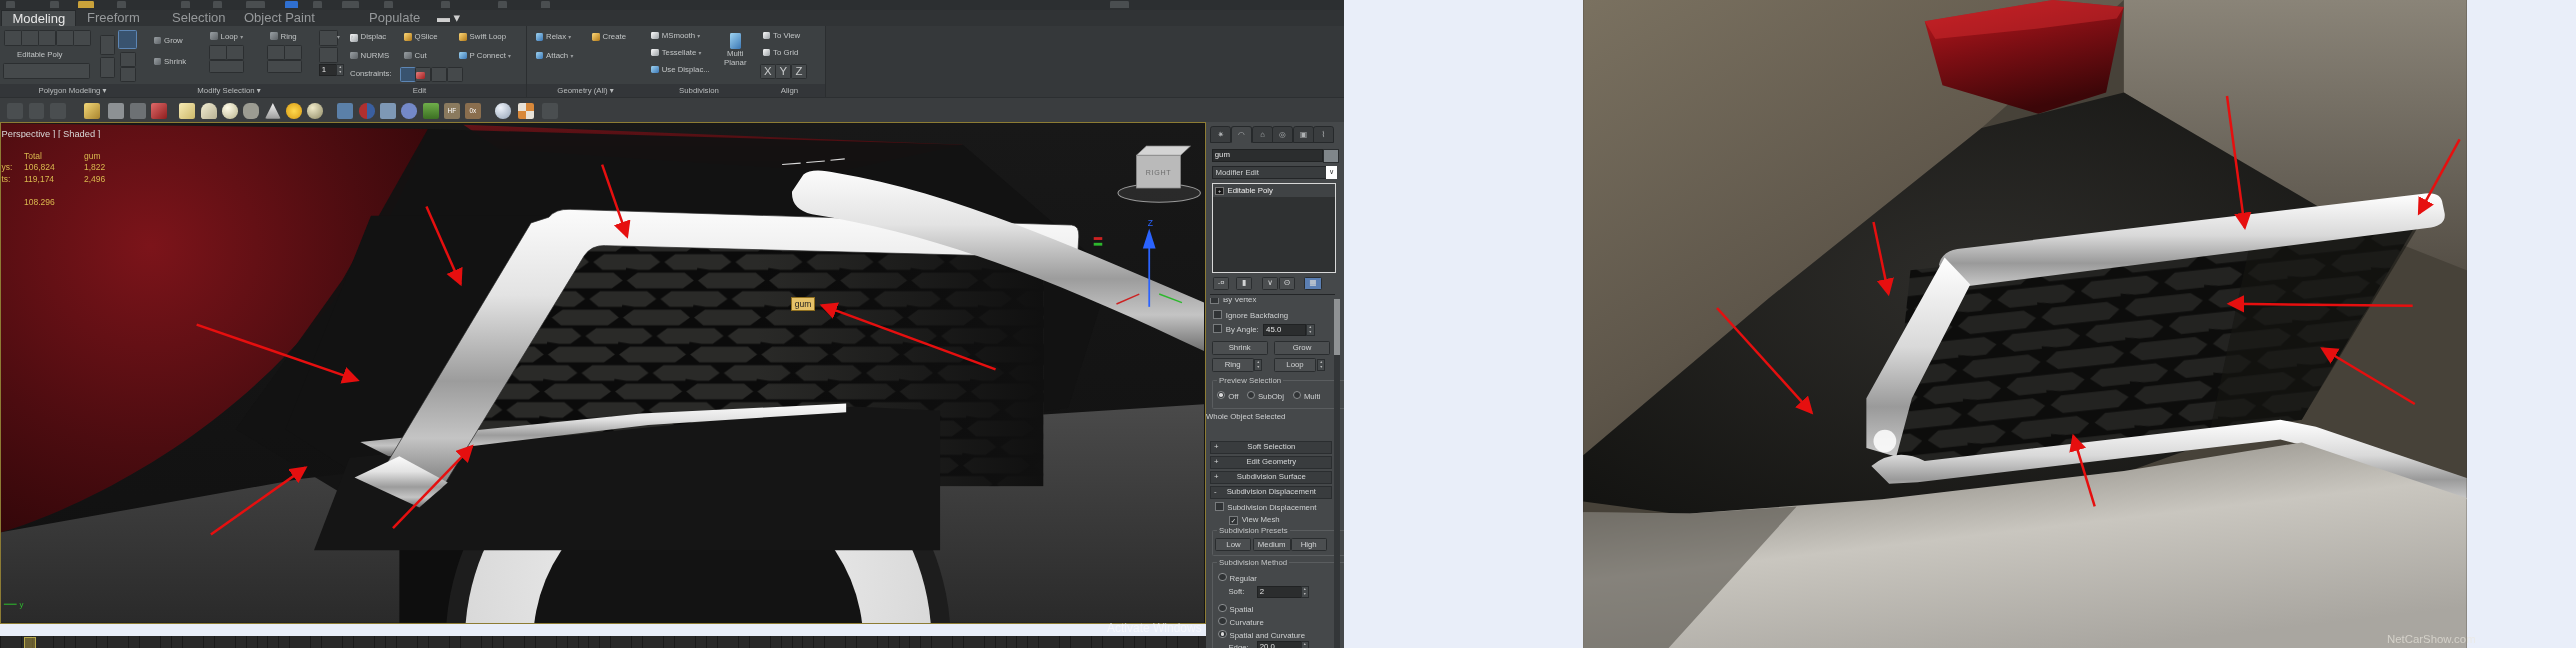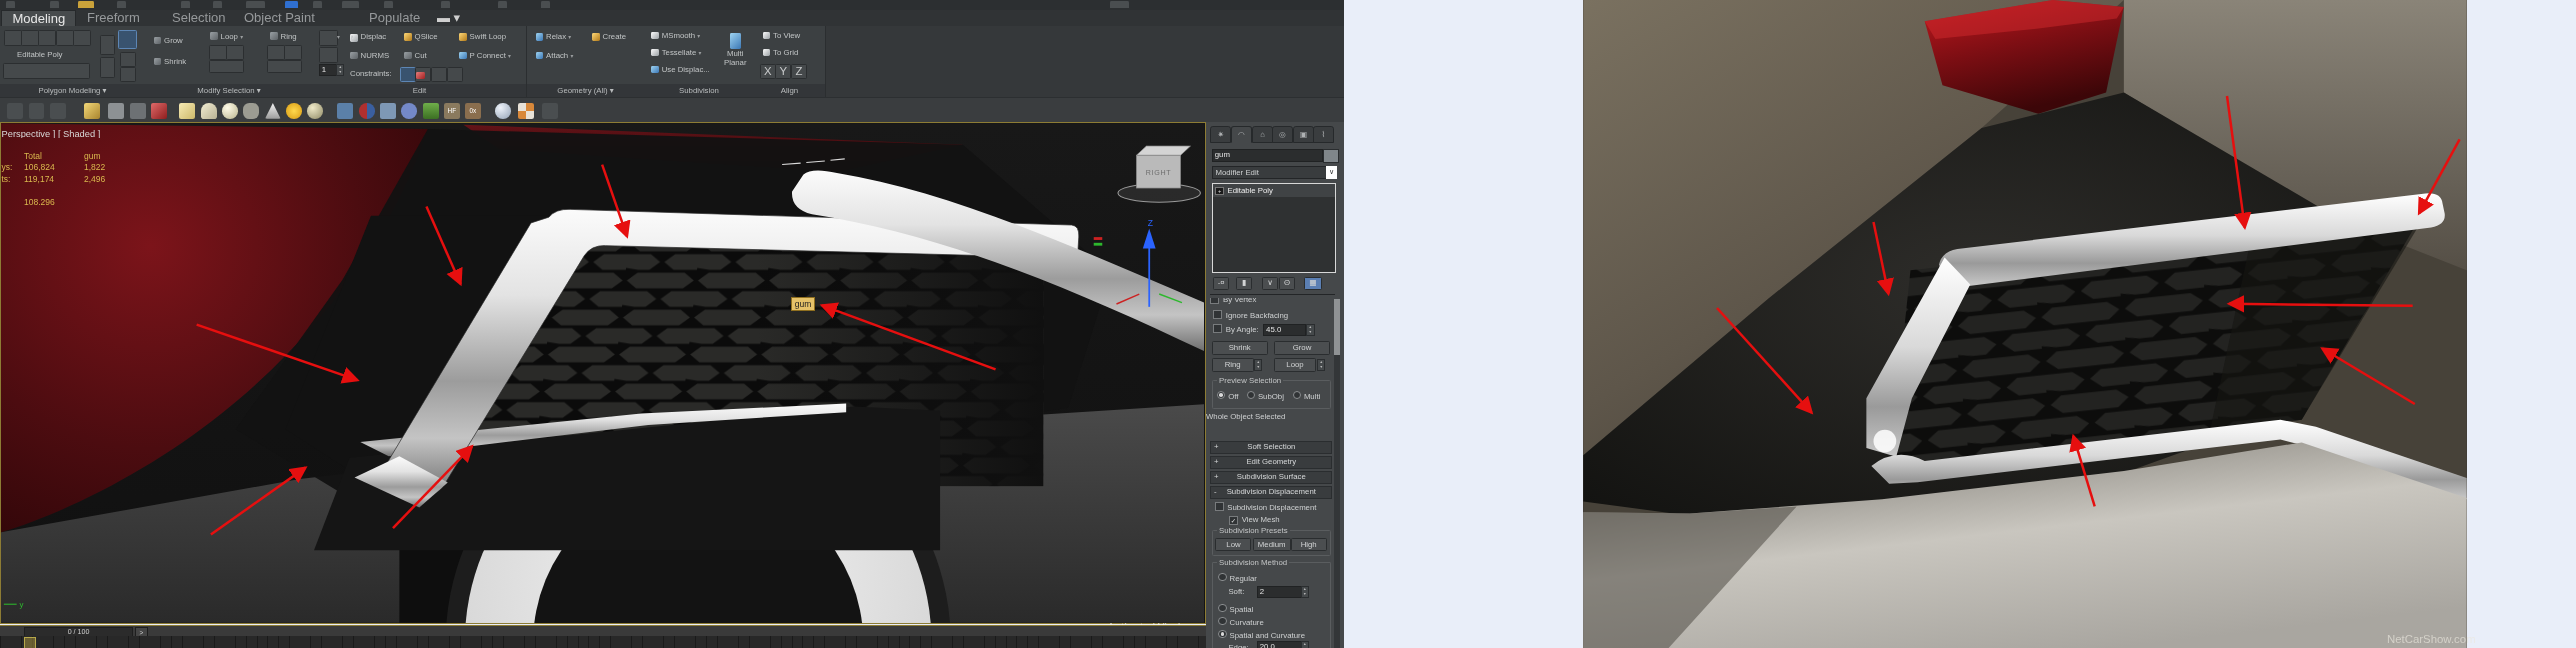--- a/index.html
+++ b/index.html
@@ -56,21 +56,21 @@
       border-radius:2.8px 2.8px 0 0;text-align:center;line-height:15px;font-size:7.8px;color:#aeb1b3;}
   .cptab.active{background:#45484a;border-bottom-color:#45484a;}
   .field{background:#2b2d2e;border:0.7px solid #202223;color:#e4e4e4;font-size:7.8px;line-height:10px;padding:0 2.1px;}
   .cbtn{position:absolute;background:#4b4e50;border:0.7px solid #2a2d2f;border-radius:1.4px;color:#d2d4d5;
       text-align:center;font-size:7.8px;}
   .cb{display:inline-block;width:7.1px;height:7.1px;background:#303335;border:0.7px solid #787b7d;
       vertical-align:-1.4px;margin-right:3.6px;text-align:center;line-height:7.1px;font-size:6.4px;color:#e6e6e6;}
   .radio{display:inline-block;width:6.4px;height:6.4px;border:0.7px solid #8a8d8f;border-radius:50%;
       background:#303335;vertical-align:-0.7px;margin-right:2.8px;position:relative;}
   .radio.on::after{content:"";position:absolute;left:1.4px;top:1.4px;width:3.6px;height:3.6px;border-radius:50%;background:#dadada;}
-  .group{position:absolute;border:0.7px solid #5a5d5f;border-radius:1.4px;}
+  .group{position:absolute;border:0.7px solid #5a5d5f;border-radius:1.4px;padding-left:36px;}
   .group .glabel{position:absolute;top:-5px;left:4.3px;background:#45484a;padding:0 2.1px;color:#c3c5c6;}
   .roll{position:absolute;left:4.3px;width:120px;height:10.7px;background:#393c3e;border:0.7px solid #2a2d2f;
       color:#d6d8d9;text-align:center;line-height:10.7px;font-size:7.8px;}
   .roll .pm{position:absolute;left:2.8px;top:0;}
   .spin{display:inline-block;width:6.4px;height:10px;background:#45494b;border:0.7px solid #2a2d2f;
       vertical-align:middle;font-size:3.6px;color:#bbb;line-height:5px;text-align:center;}
   #cpscroll{left:1334px;top:299px;width:5.7px;height:349px;background:#333638;}
   #cpthumb{left:1334px;top:299px;width:5.7px;height:56px;background:#8f9294;}
   
   #gap1{left:1344px;top:0;width:239px;height:648px;background:#e9eef9;}
@@ -338,24 +338,20 @@
     <span class="stat" style="left:24px;top:174px">119,174</span>
     <span class="stat" style="left:84px;top:174px">2,496</span>
     <span class="stat" style="left:24px;top:197px">108.296</span>
   </div>
   <div class="abs" id="tooltip">gum</div>
   <div class="abs" id="actwm">
     <div>Activate Windows</div>
     <div class="l2">Go to Settings to activate Windows.</div>
   </div>
 
-  <div class="abs" id="tl">
-    <span class="abs" id="frames">0 / 100</span>
-    <span class="abs" id="nextbtn">&gt;</span>
-  </div>
   <div class="abs" id="trackbar"></div>
   <div class="abs" id="tslider"></div>
 
   <div class="abs" id="cp">
     <span class="cptab" style="left:4.3px">✷</span>
     <span class="cptab active" style="left:25px">◠</span>
     <span class="cptab" style="left:46px">⌂</span>
     <span class="cptab" style="left:66px">◎</span>
     <span class="cptab" style="left:87px">▣</span>
     <span class="cptab" style="left:107px">⌇</span>

